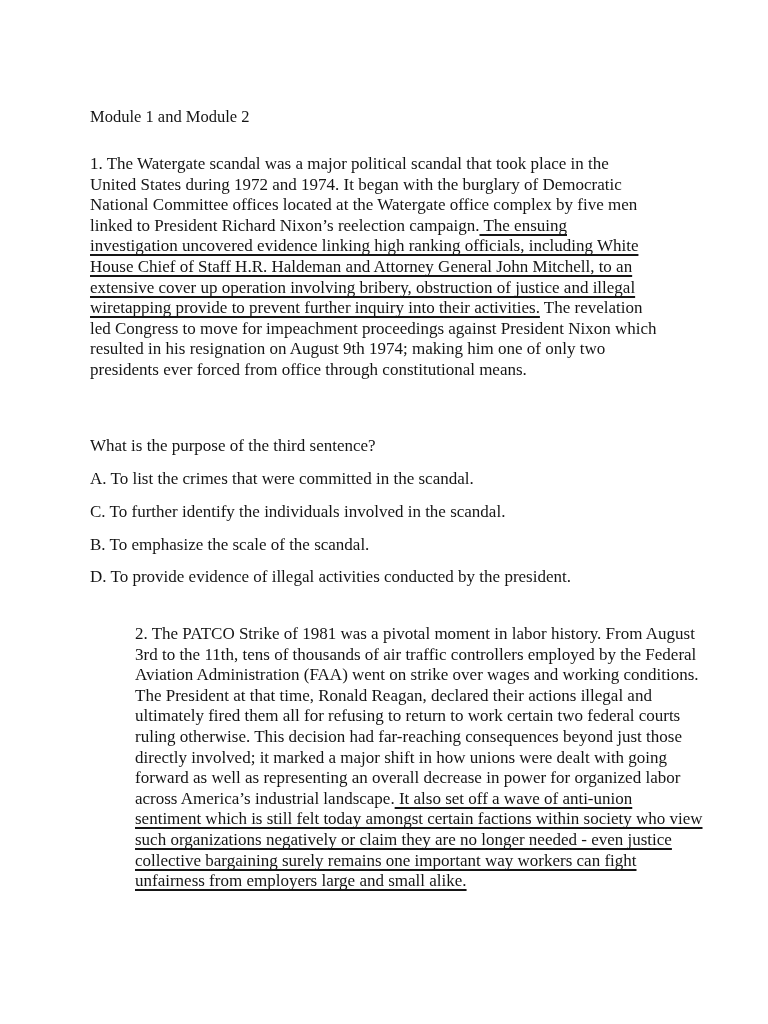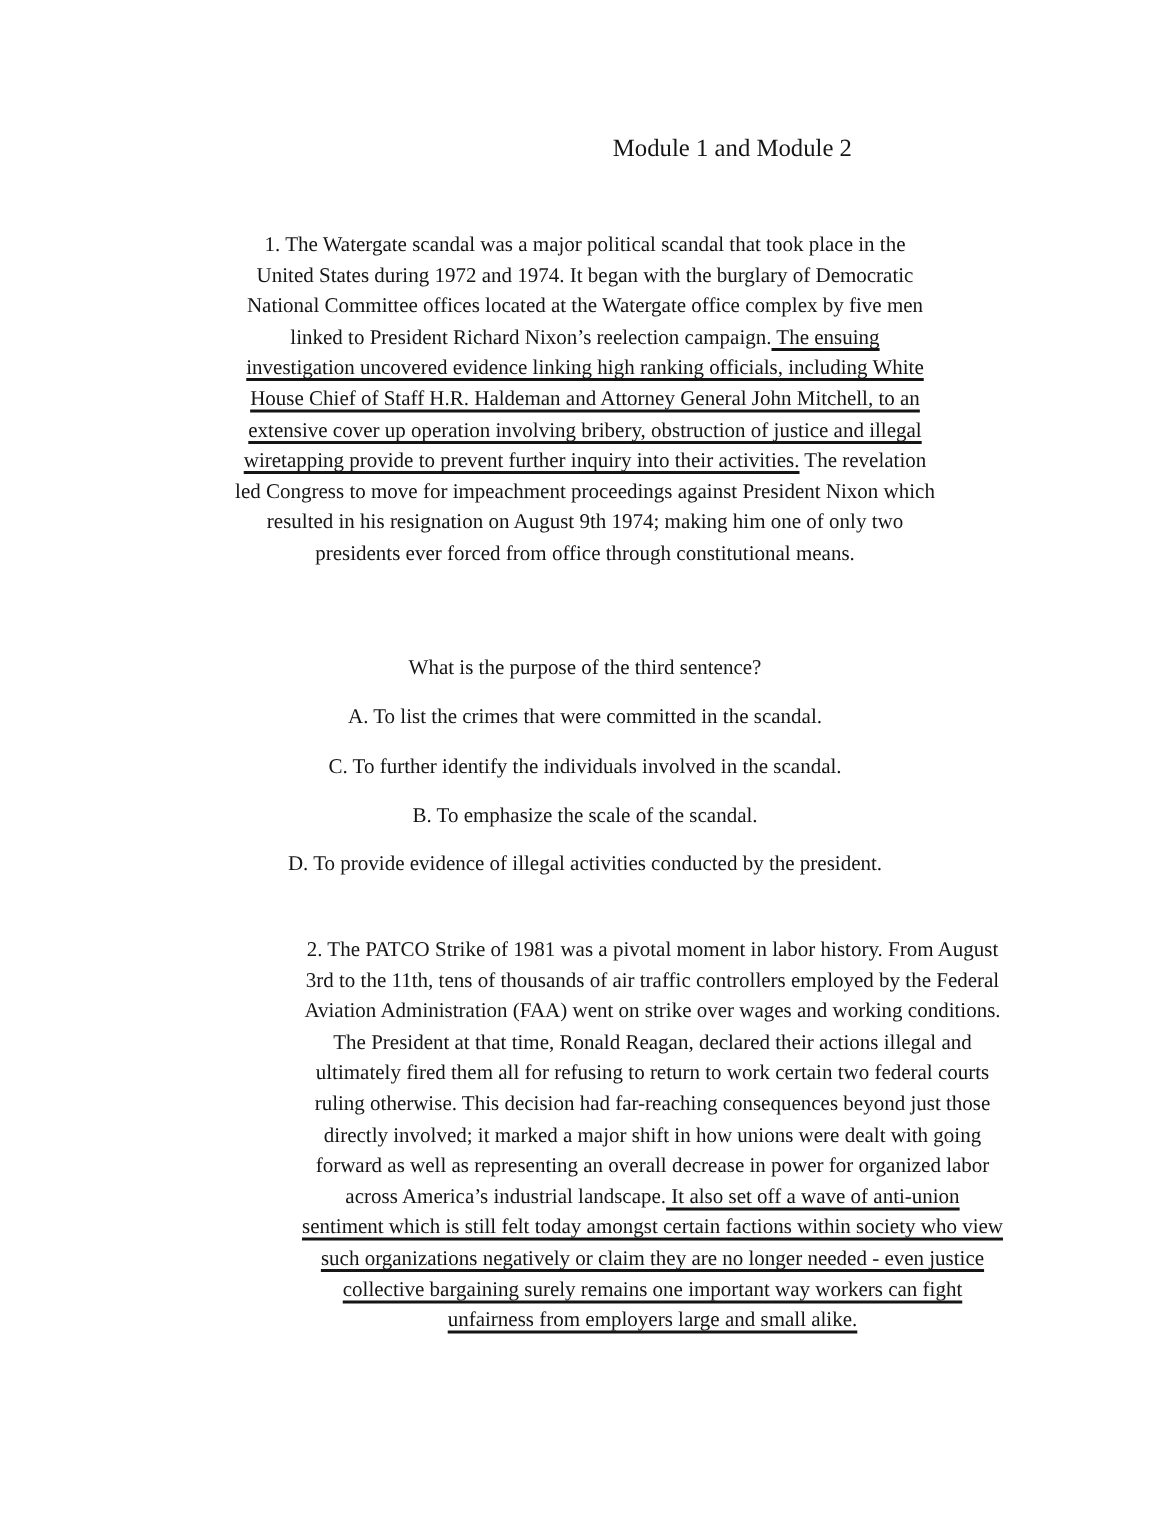--- a/index.html
+++ b/index.html
@@ -11,37 +11,36 @@
     position: relative;
     width: 768px;
     height: 1024px;
     background: #ffffff;
     overflow: hidden;
     font-family: "Liberation Serif", "DejaVu Serif", serif;
     color: #151515;
   }
   .doc-title {
     position: absolute;
-    top: 88px;
+    top: 106px;
     left: 90px;
     width: 478px;
     margin: 0;
     font-size: 16.5px;
     font-weight: normal;
     line-height: 21px;
-    text-align: right;
+    text-align: left;
     white-space: pre;
   }
   .passage, .question, .options {
     position: absolute;
     left: 90px;
     width: 600px;
-    font-size: 14px;
+    font-size: 17px;
     line-height: 20.6px;
-    text-align: center;
   }
   #passage1 { top: 154px; }
   #question1 { top: 436px; }
   #options1 { top: 469px; }
   #passage2 { top: 624px; margin-left: 45px; }
   .line { white-space: pre; }
   .option {
     white-space: pre;
     margin: 0 0 12.2px 0;
   }

